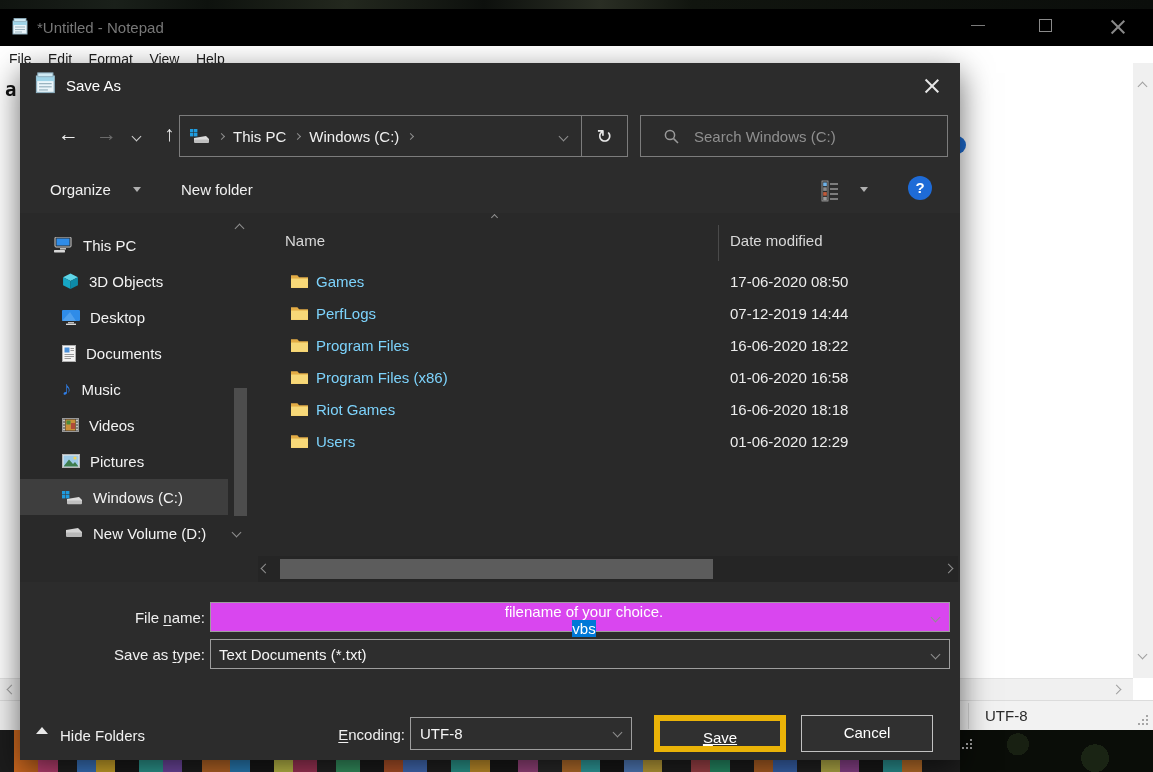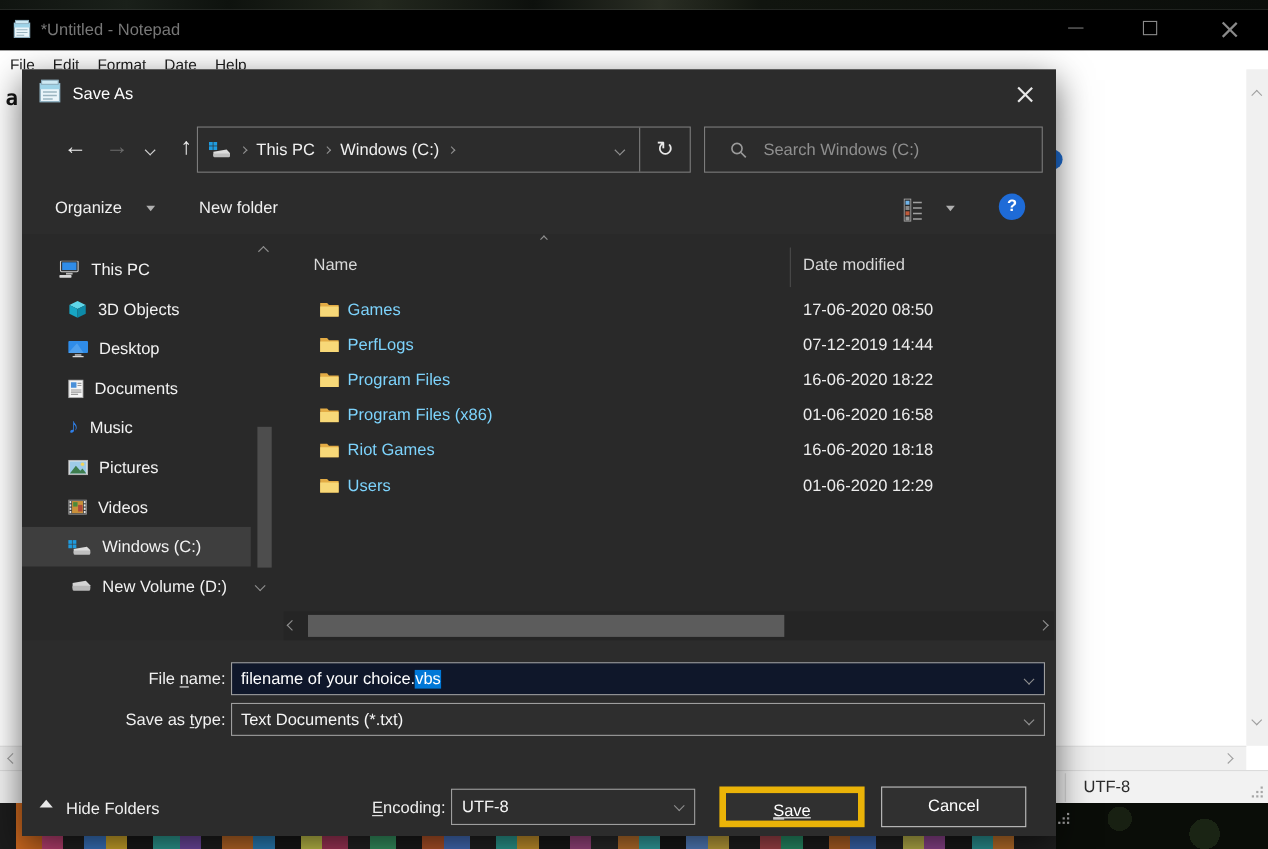--- a/index.html
+++ b/index.html
@@ -124,22 +124,22 @@
 
   .dlg-hscroll { position:absolute; left:238px; top:493px; width:700px; height:26px; background:#252525; }
   .hs-left { position:absolute; left:4px; top:9px; }
   .hs-right { position:absolute; right:6px; top:9px; }
   .hs-thumb { position:absolute; left:22px; top:3px; width:433px; height:20px; background:#5c5c5c; }
 
   .fieldlabel { font-size:15px; color:#f0f0f0; }
   .u { text-decoration:underline; text-underline-offset:2px; }
   .lbl-filename { position:absolute; left:80px; top:546px; width:105px; text-align:right; }
   .input-filename { position:absolute; left:190px; top:539px; width:740px; height:30px;
-                    background:#0f172a; border:1px solid #9e9e9e; display:flex;
-                    align-items:center; padding-left:8px; font-size:15px; }
+                    background:#d946ef; border:1px solid #9e9e9e; display:flex;
+                    align-items:center; padding-left:8px; font-size:15px;flex-direction:column; }
   .fn-plain { color:#fff; white-space:pre; }
   .fn-sel { color:#fff; background:#0078d7; white-space:pre; }
   .combo-chev { position:absolute; right:10px; top:11px; }
   .lbl-type { position:absolute; left:60px; top:583px; width:125px; text-align:right; }
   .combo-type { position:absolute; left:190px; top:576px; width:740px; height:30px;
                 background:#2e2e2e; border:1px solid #9e9e9e; display:flex;
                 align-items:center; padding-left:8px; font-size:15px; color:#f5f5f5; }
 
   .hide-folders { position:absolute; left:16px; top:664px; display:flex; align-items:flex-start; gap:12px; }
   .hf-caret { width:0; height:0; border-left:6px solid transparent; border-right:6px solid transparent;
@@ -185,21 +185,21 @@
           <span class="glyph-max"></span>
         </div>
       <div class="np-btn np-close">
           <span class="glyph-x"></span>
         </div>
     </div>
     <div class="np-menubar">
       <span class="np-menuitem">File</span>
       <span class="np-menuitem">Edit</span>
       <span class="np-menuitem">Format</span>
-      <span class="np-menuitem">Date</span>
+      <span class="np-menuitem">View</span>
       <span class="np-menuitem">Help</span>
     </div>
     <div class="np-editor">
       <span class="np-text">a</span>
       <span class="np-bluedot"></span>
     </div>
     <div class="np-vscroll">
       <span class="chev up dim abs" style="left:6px; top:20px;"></span>
       <span class="chev down dim abs" style="left:6px; top:588px;"></span>
     </div>
@@ -337,49 +337,49 @@
             </svg>
           </span>
           <span class="sb-label">Documents</span>
         </div>
         <div class="sb-item">
           <span style="color:#2f7fe8; font-size:19px; line-height:14px;">♪</span>
           <span class="sb-label">Music</span>
         </div>
         <div class="sb-item">
           <span>
-            <svg width="18" height="14" viewBox="0 0 18 14">
-              <rect x="0.5" y="0.5" width="17" height="13" fill="#e8e8e8" stroke="#b8b8b8"></rect>
-              <rect x="1.5" y="1.5" width="15" height="11" fill="#9ecbe8"></rect>
-              <polygon points="1.5,12.5 7,5.5 11,10 13,8 16.5,12.5" fill="#3e7d4e"></polygon>
-              <circle cx="13" cy="4" r="1.6" fill="#f2d45a"></circle>
-            </svg>
-          </span>
-          <span class="sb-label">Pictures</span>
-        </div>
-        <div class="sb-item">
-          <span>
             <svg width="17" height="14" viewBox="0 0 17 14">
               <rect x="0.5" y="0.5" width="16" height="13" fill="#3a3a3a" stroke="#999"></rect>
               <rect x="3.5" y="1.5" width="10" height="11" fill="#c9903a"></rect>
               <rect x="4.5" y="2.5" width="4" height="4" fill="#4a8a3a"></rect>
               <rect x="9" y="5" width="4" height="6" fill="#b04a3a"></rect>
               <g fill="#e8e8e8">
                 <rect x="1.2" y="1.5" width="1.6" height="2"></rect>
                   <rect x="1.2" y="4.5" width="1.6" height="2"></rect>
                 <rect x="1.2" y="7.5" width="1.6" height="2"></rect>
                   <rect x="1.2" y="10.5" width="1.6" height="2"></rect>
                 <rect x="14.2" y="1.5" width="1.6" height="2"></rect>
                   <rect x="14.2" y="4.5" width="1.6" height="2"></rect>
                 <rect x="14.2" y="7.5" width="1.6" height="2"></rect>
                   <rect x="14.2" y="10.5" width="1.6" height="2"></rect>
               </g>
             </svg>
           </span>
           <span class="sb-label">Videos</span>
+        </div>
+        <div class="sb-item">
+          <span>
+            <svg width="18" height="14" viewBox="0 0 18 14">
+              <rect x="0.5" y="0.5" width="17" height="13" fill="#e8e8e8" stroke="#b8b8b8"></rect>
+              <rect x="1.5" y="1.5" width="15" height="11" fill="#9ecbe8"></rect>
+              <polygon points="1.5,12.5 7,5.5 11,10 13,8 16.5,12.5" fill="#3e7d4e"></polygon>
+              <circle cx="13" cy="4" r="1.6" fill="#f2d45a"></circle>
+            </svg>
+          </span>
+          <span class="sb-label">Pictures</span>
         </div>
         <div class="sb-item selected">
           <span>
             <svg width="21" height="16" viewBox="0 0 21 16">
               <rect x="0" y="2" width="3.4" height="3.4" fill="#1f9bde"></rect>
                 <rect x="4" y="2" width="3.4" height="3.4" fill="#1f9bde"></rect>
               <rect x="0" y="6" width="3.4" height="3.4" fill="#1f9bde"></rect>
                 <rect x="4" y="6" width="3.4" height="3.4" fill="#1f9bde"></rect>
               <path d="M5 10 L17 8 L20 11 L20 14 L5 14 Z" fill="#dcdcdc"></path>
               <rect x="5" y="11.5" width="15" height="3.8" rx="1" fill="#bfbfbf"></rect>

